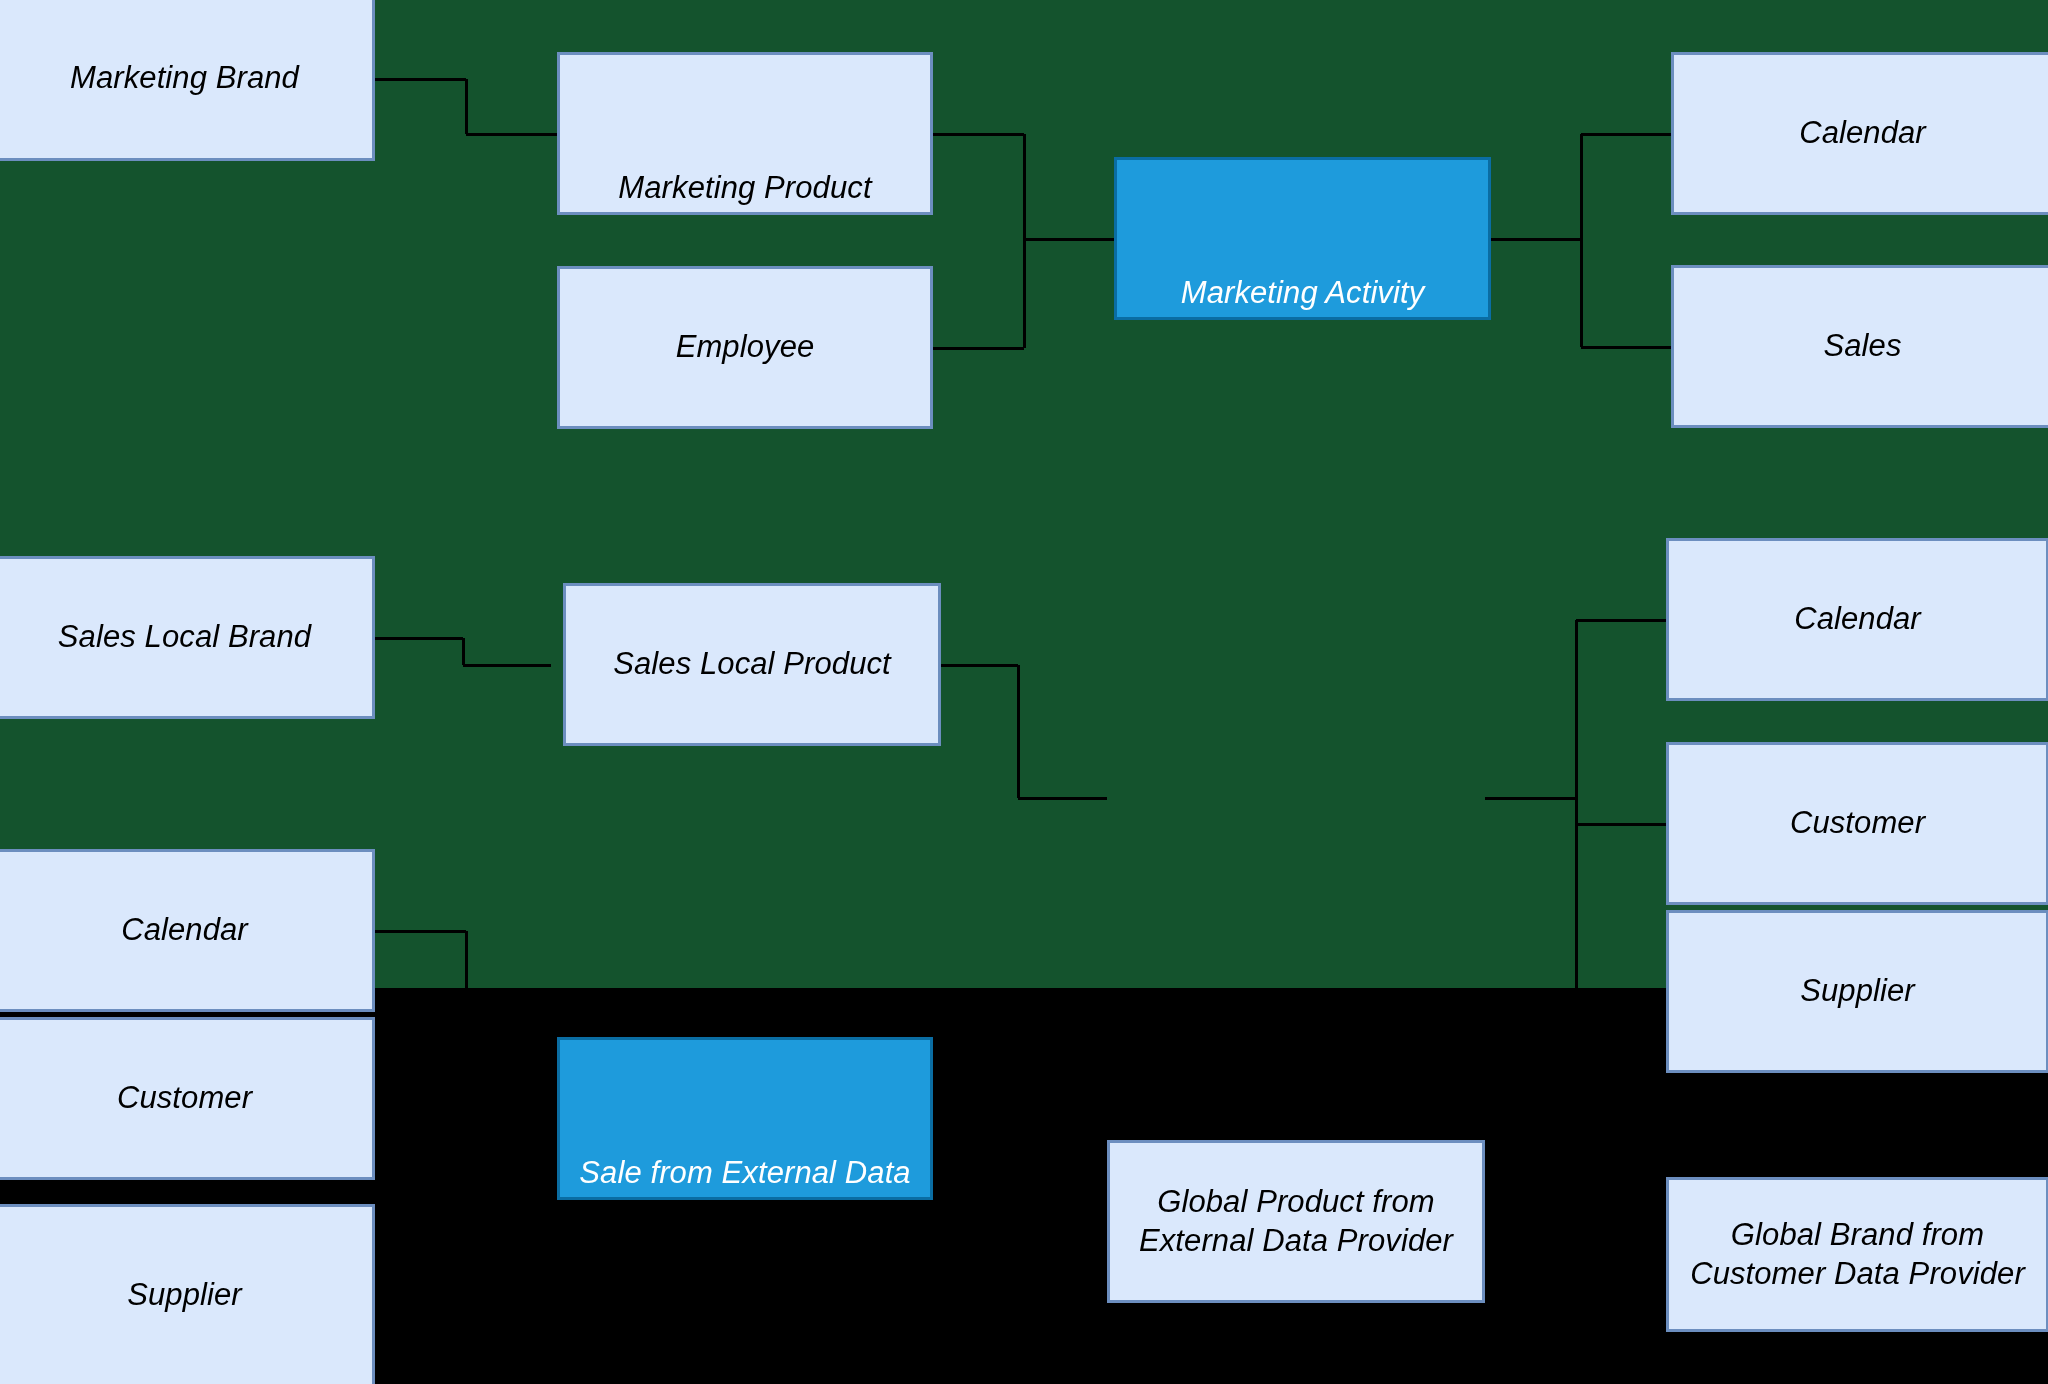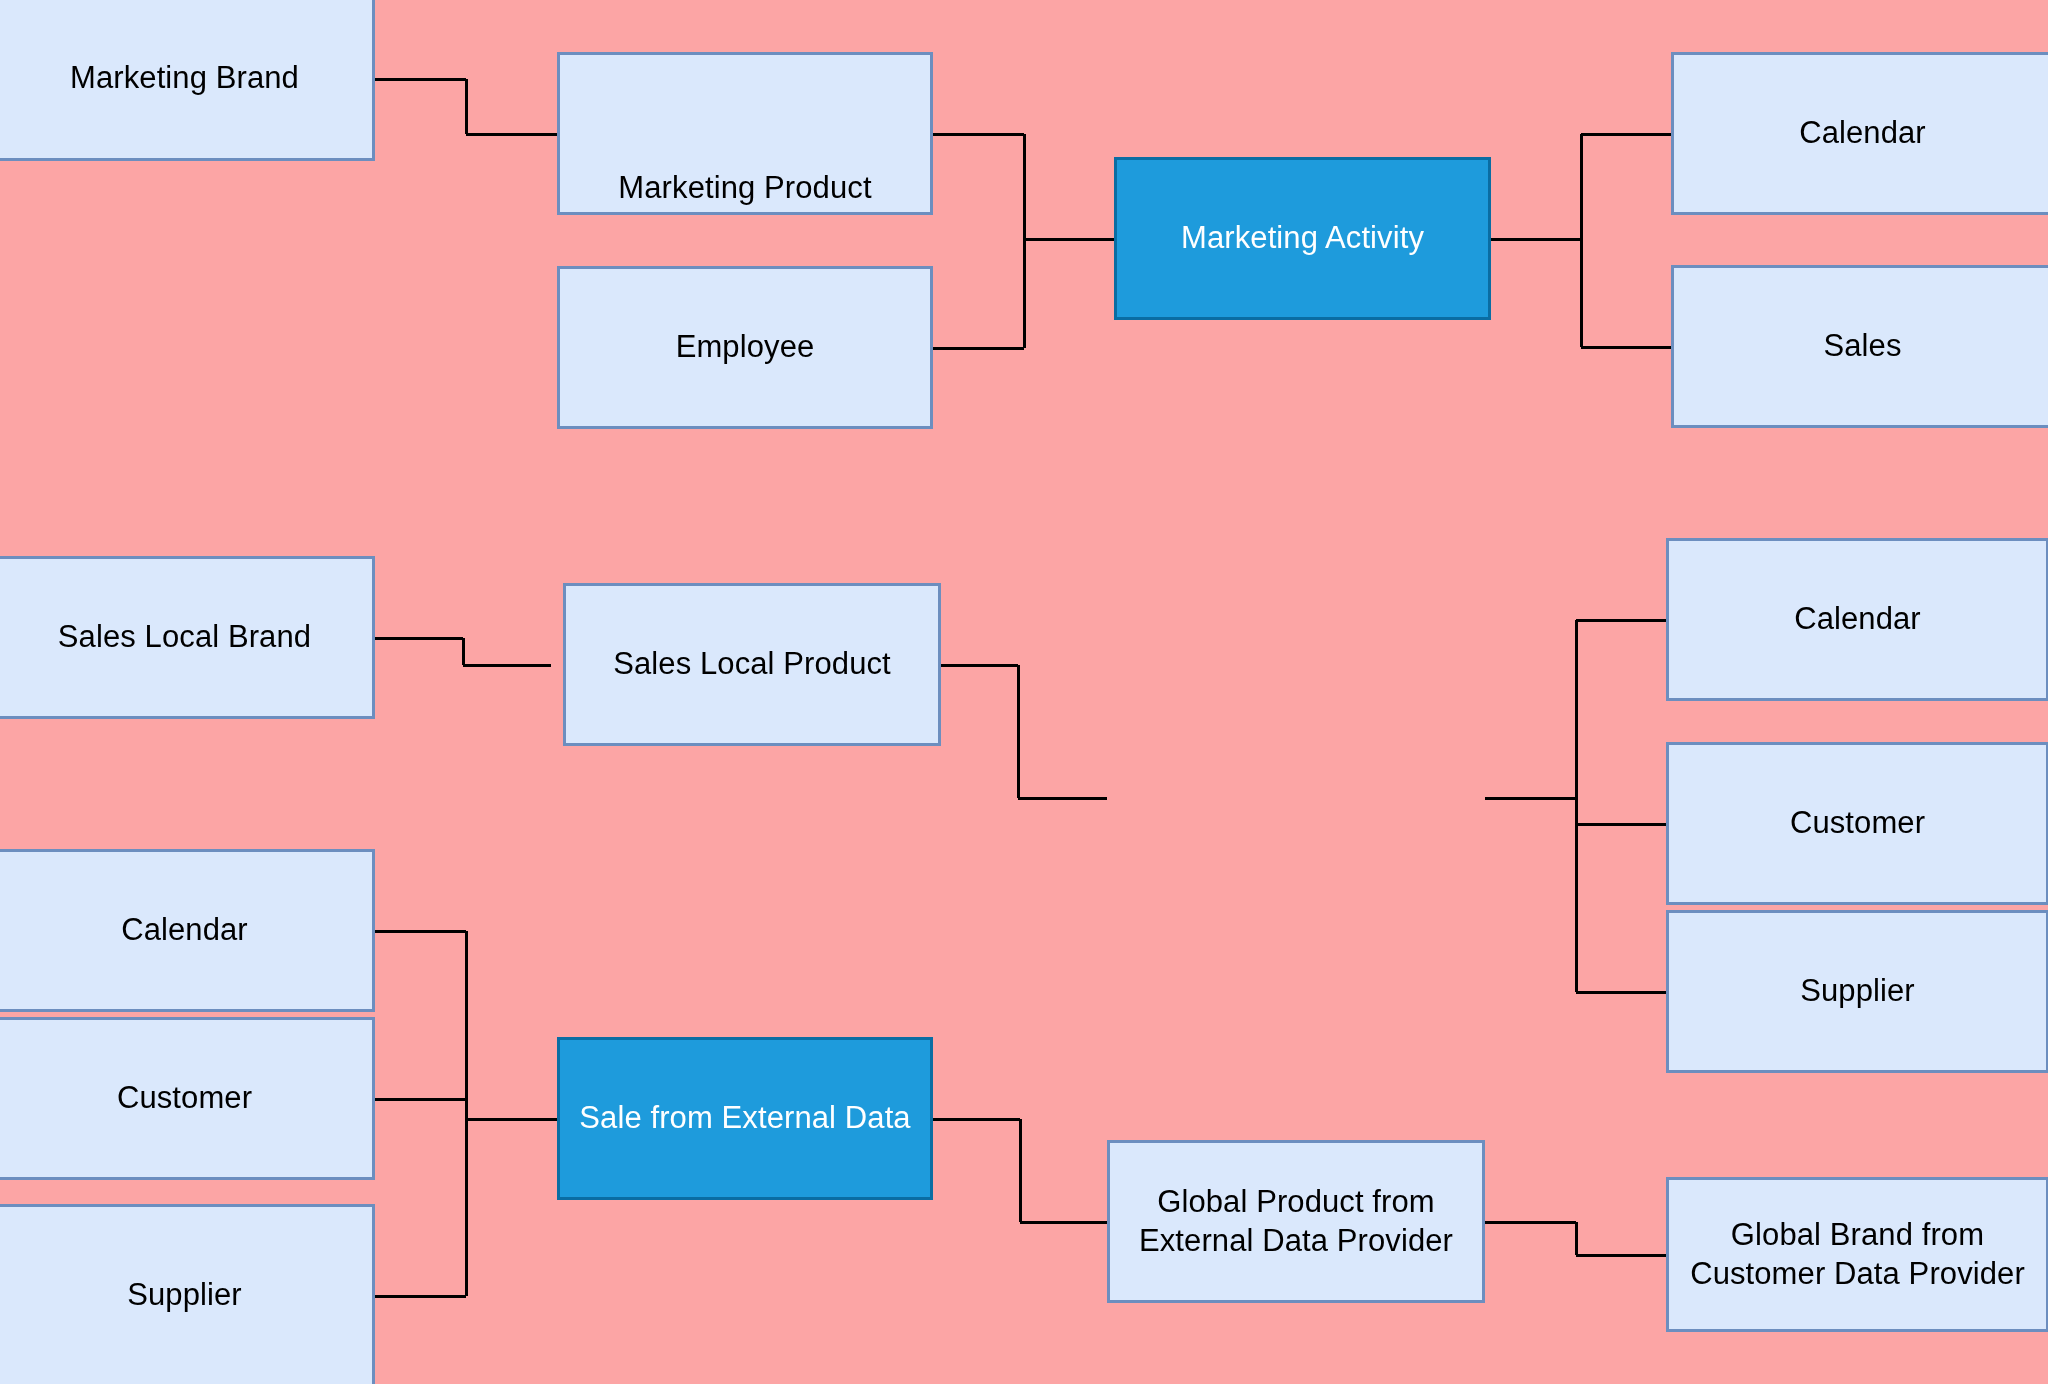--- a/index.html
+++ b/index.html
@@ -11,22 +11,23 @@
     width: 2048px;
     height: 1384px;
     position: relative;
     overflow: hidden;
     font-family: "Liberation Sans", sans-serif;
   }
   #canvas {
     position: absolute;
     inset: 0;
     width: 2048px;
-    height: 1384px;
-    background: #fca5a5;
+    height: 988px;
+    background: #14532d;
+    font-style: italic;
   }
   .node {
     position: absolute;
     box-sizing: border-box;
     display: flex;
     align-items: center;
     justify-content: center;
     text-align: center;
     line-height: 1.25;
     font-size: 31px;
@@ -36,20 +37,21 @@
   }
   .node.entity {
     background: #DAE8FC;
     border: 3px solid #6C8EBF;
     color: #000000;
   }
   .node.fact {
     background: #1E9BDC;
     border: 3px solid #0A6DA3;
     color: #FFFFFF;
+    align-items: flex-end;
   }
   .edge {
     position: absolute;
     background: #000000;
     pointer-events: none;
   }
   .edge.h { height: 3px; }
   .edge.v { width: 3px; }
 </style>
 </head>

